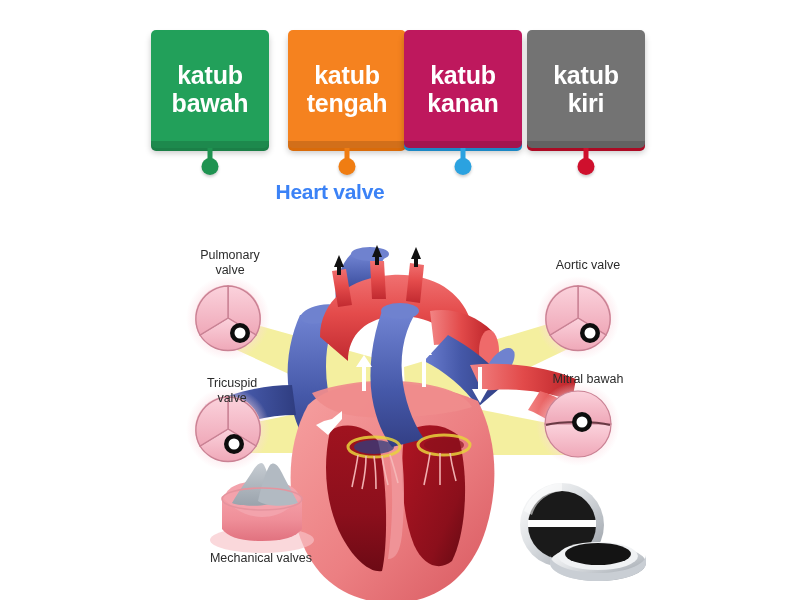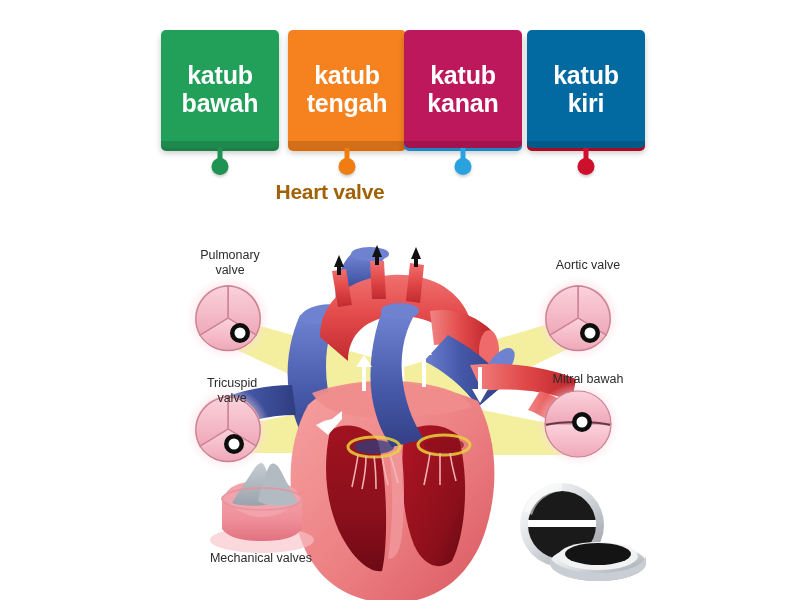--- a/index.html
+++ b/index.html
@@ -88,21 +88,21 @@
 
   
   .diagram-title {
     position: absolute;
     left: 0;
     top: 180px;
     width: 660px;
     text-align: center;
     font-size: 21px;
     font-weight: bold;
-    color: #a16207;
+    color: #3b82f6;
     letter-spacing: -0.3px;
   }
 
   
   .illustration {
     position: absolute;
     left: 0;
     top: 215px;
     width: 740px;
     height: 385px;
@@ -118,21 +118,21 @@
     white-space: pre-line;
   }
 </style>
 </head>
 <body style="background: rgb(255, 255, 255);">
 
 <div id="stage">
 
   <div class="cards-layer">
 
-    <div class="card-wrap" id="cw0" style="left: 161px;">
+    <div class="card-wrap" id="cw0" style="left: 151px;">
       <div class="card" id="c0" style="background: rgb(34, 160, 90); box-shadow: rgb(27, 127, 71) 0px 3px 0px, rgba(0, 0, 0, 0.22) 0px 5px 6px;">
         <span class="card-label">katub
 bawah</span>
       </div>
       <div class="stem" id="s0" style="background: rgb(31, 147, 81);"></div>
       <div class="dot" id="d0" style="background: rgb(31, 147, 81);"></div>
     </div>
 
     <div class="card-wrap" id="cw1" style="left: 288px;">
       <div class="card" id="c1" style="background: rgb(245, 130, 31); box-shadow: rgb(217, 107, 10) 0px 3px 0px, rgba(0, 0, 0, 0.22) 0px 5px 6px;">
@@ -146,21 +146,21 @@
     <div class="card-wrap" id="cw2" style="left: 404px;">
       <div class="card" id="c2" style="background: #be185d; box-shadow: rgb(27, 135, 196) 0px 3px 0px, rgba(0, 0, 0, 0.22) 0px 5px 6px;">
         <span class="card-label">katub
 kanan</span>
       </div>
       <div class="stem" id="s2" style="background: rgb(43, 162, 224);"></div>
       <div class="dot" id="d2" style="background: rgb(43, 162, 224);"></div>
     </div>
 
     <div class="card-wrap" id="cw3" style="left: 527px;">
-      <div class="card" id="c3" style="background: #0369a1; box-shadow: rgb(171, 10, 36) 0px 3px 0px, rgba(0, 0, 0, 0.22) 0px 5px 6px;">
+      <div class="card" id="c3" style="background: #737373; box-shadow: rgb(171, 10, 36) 0px 3px 0px, rgba(0, 0, 0, 0.22) 0px 5px 6px;">
         <span class="card-label">katub
 kiri</span>
       </div>
       <div class="stem" id="s3" style="background: rgb(207, 16, 45);"></div>
       <div class="dot" id="d3" style="background: rgb(207, 16, 45);"></div>
     </div>
 
   </div>
 
   <div class="diagram-title">Heart valve</div>

